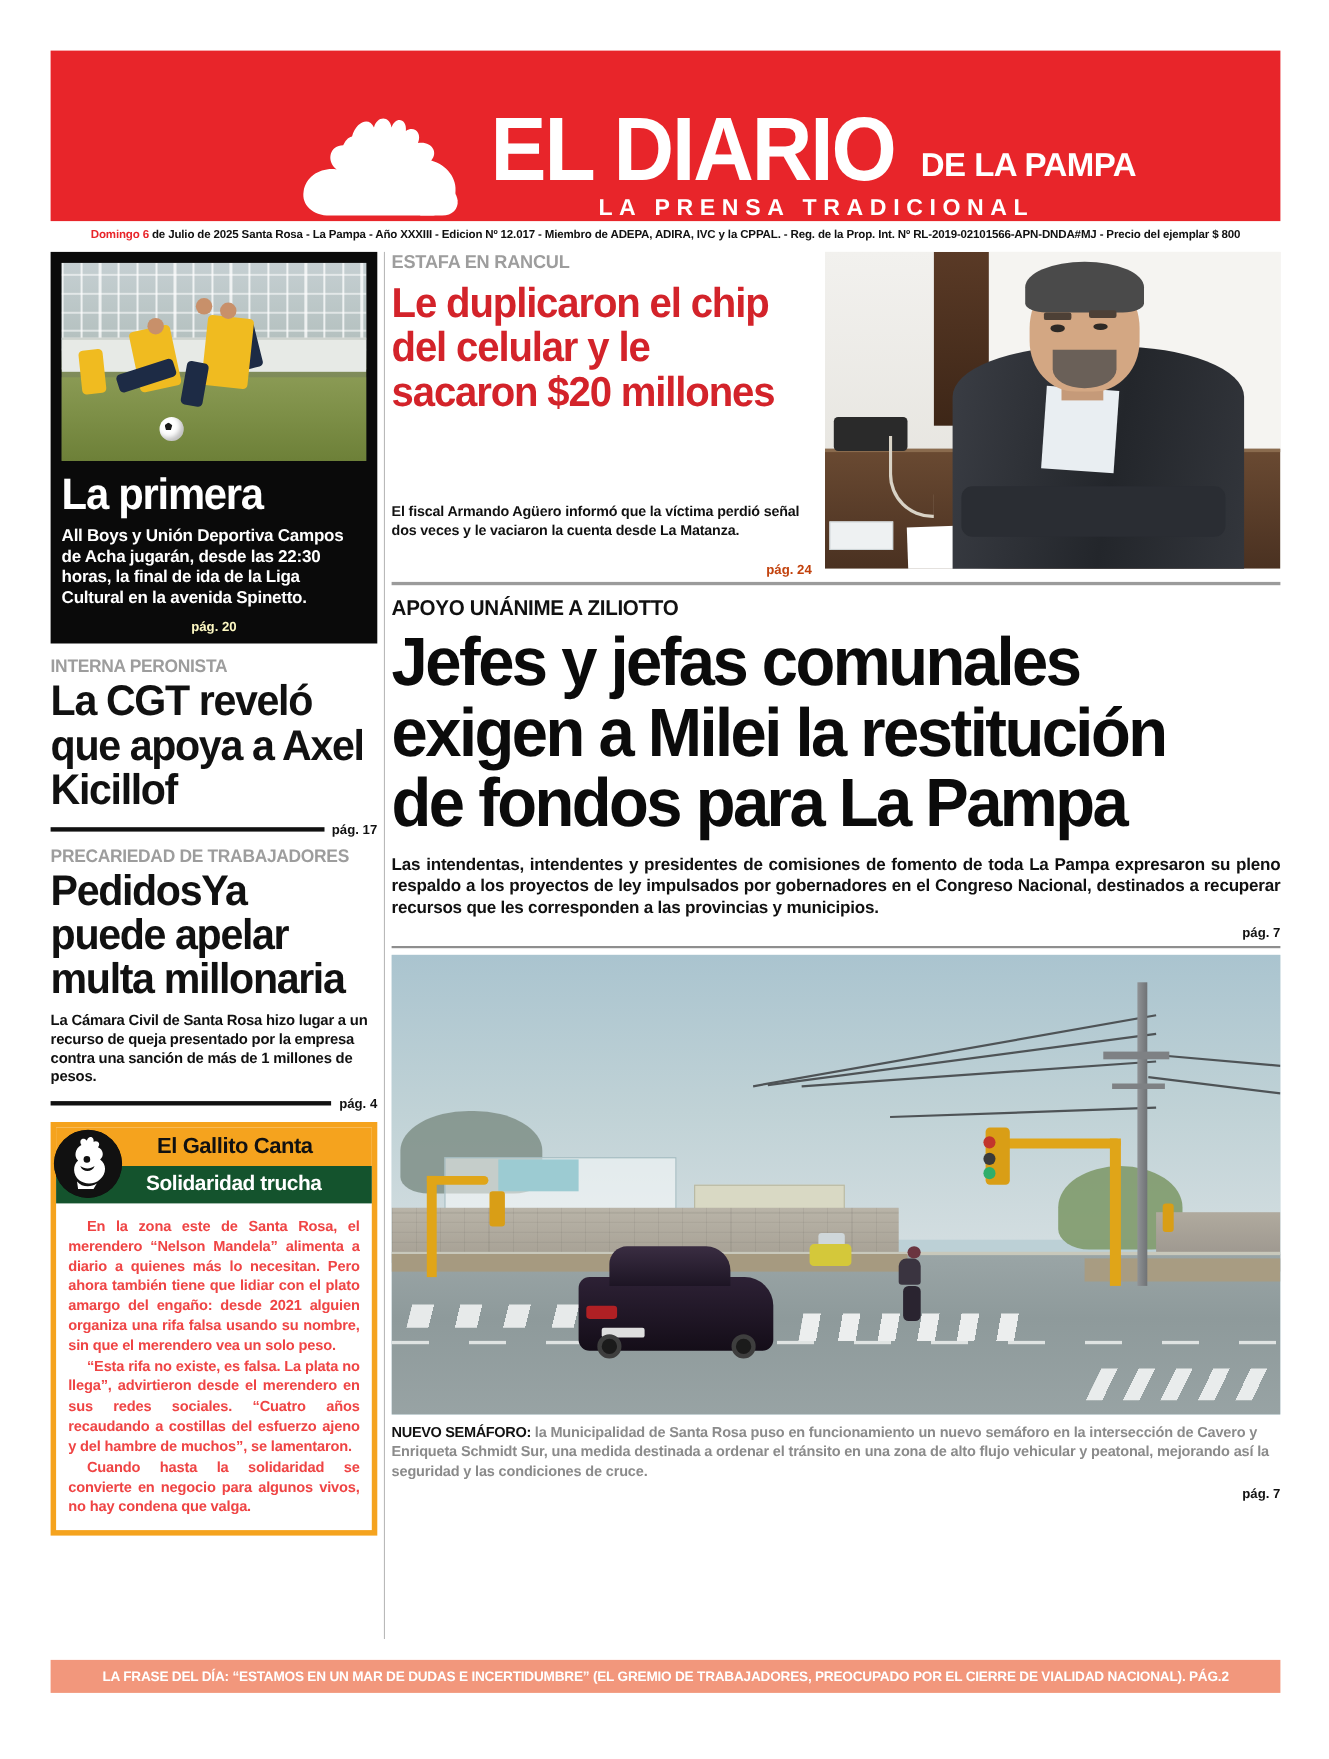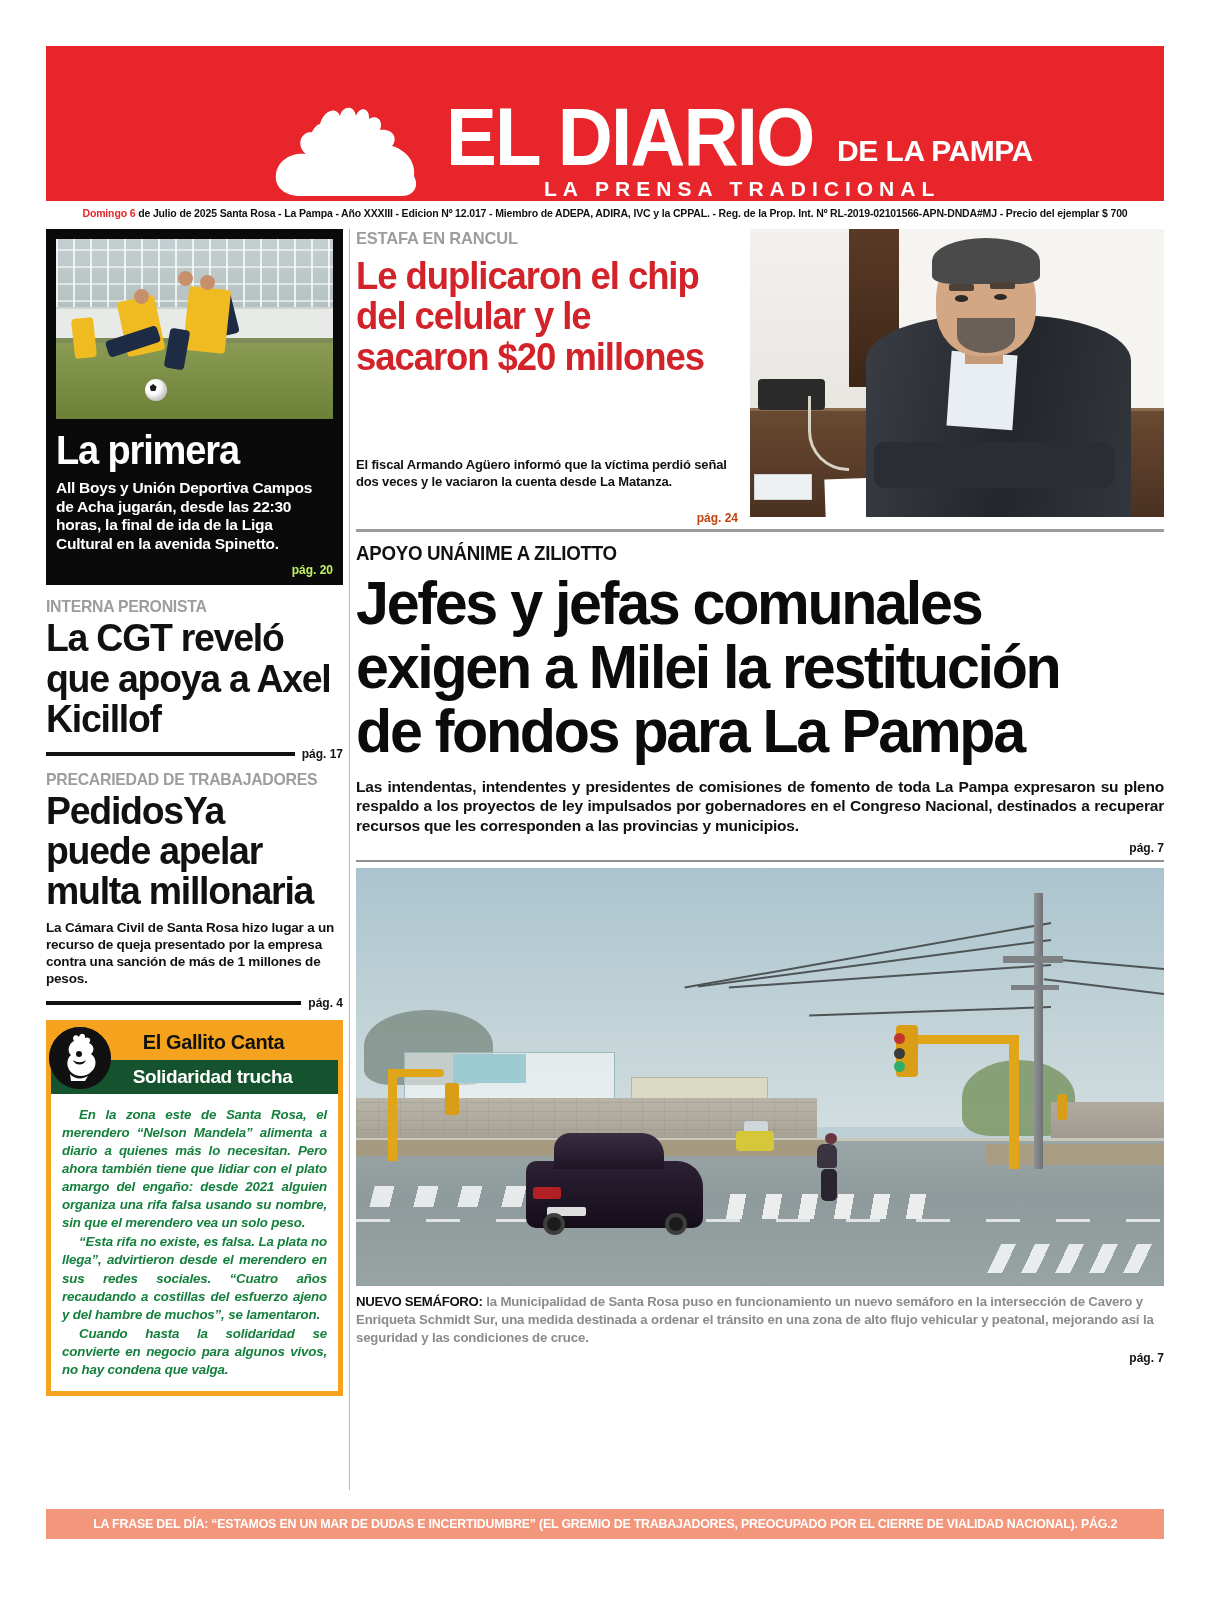--- a/index.html
+++ b/index.html
@@ -296,25 +296,25 @@
   }
   .sport-text {
     font-size: 15.5px;
     font-weight: 700;
     line-height: 1.2;
     margin-top: 9px;
     letter-spacing: -0.25px;
     color: #ffffff;
   }
   .sport-pag {
-    text-align: right;
+    text-align: center;
     font-size: 12px;
     font-weight: 700;
     margin-top: 10px;
-    color: #bef264;
+    color: #fef9c3;
   }
 
   .kicker {
     font-size: 16.5px;
     font-weight: 700;
     color: #9d9d9d;
     letter-spacing: -0.3px;
     transform: scaleX(0.96);
     transform-origin: left;
     white-space: nowrap;
@@ -406,25 +406,24 @@
     overflow: hidden;
   }
   .rooster svg { display:block; }
   .gallito-body {
     padding: 12px 11px 12px 11px;
   }
   .gallito-body p {
     font-size: 13.3px;
     line-height: 1.36;
     font-weight: 600;
-    color: #15803d;
+    color: #ef4444;
     text-align: justify;
     text-indent: 17px;
     letter-spacing: -0.15px;
-    font-style: italic;
   }
   .gallito-body p + p { margin-top: 1px; }
 
   
   .vdivider {
     position: absolute;
     left: 349px;
     top: 229px;
     width: 1px;
     height: 1261px;
@@ -732,21 +731,21 @@
       <div class="mh-ad-outline"></div>
       <div class="mh-ad-text">
         <span>LA PAMPA</span><br>
         <span>TRABAJA</span>
       </div>
     </div>
   </header>
 
   <div class="dateline">
     <span class="accent">Domingo 6</span>
-    <span>de Julio de 2025  Santa Rosa - La Pampa - Año XXXIII -   Edicion Nº 12.017   - Miembro de ADEPA, ADIRA, IVC y la CPPAL. - Reg. de la Prop. Int. Nº RL-2019-02101566-APN-DNDA#MJ - Precio del ejemplar $ 700</span>
+    <span>de Julio de 2025  Santa Rosa - La Pampa - Año XXXIII -   Edicion Nº 12.017   - Miembro de ADEPA, ADIRA, IVC y la CPPAL. - Reg. de la Prop. Int. Nº RL-2019-02101566-APN-DNDA#MJ - Precio del ejemplar $ 800</span>
   </div>
 
   <div class="vdivider"></div>
 
   <div class="left-col">
 
     <section class="sport-box">
       <div class="sport-photo">
         <div class="sp-fence"></div>
         <div class="sp-wall"></div>

